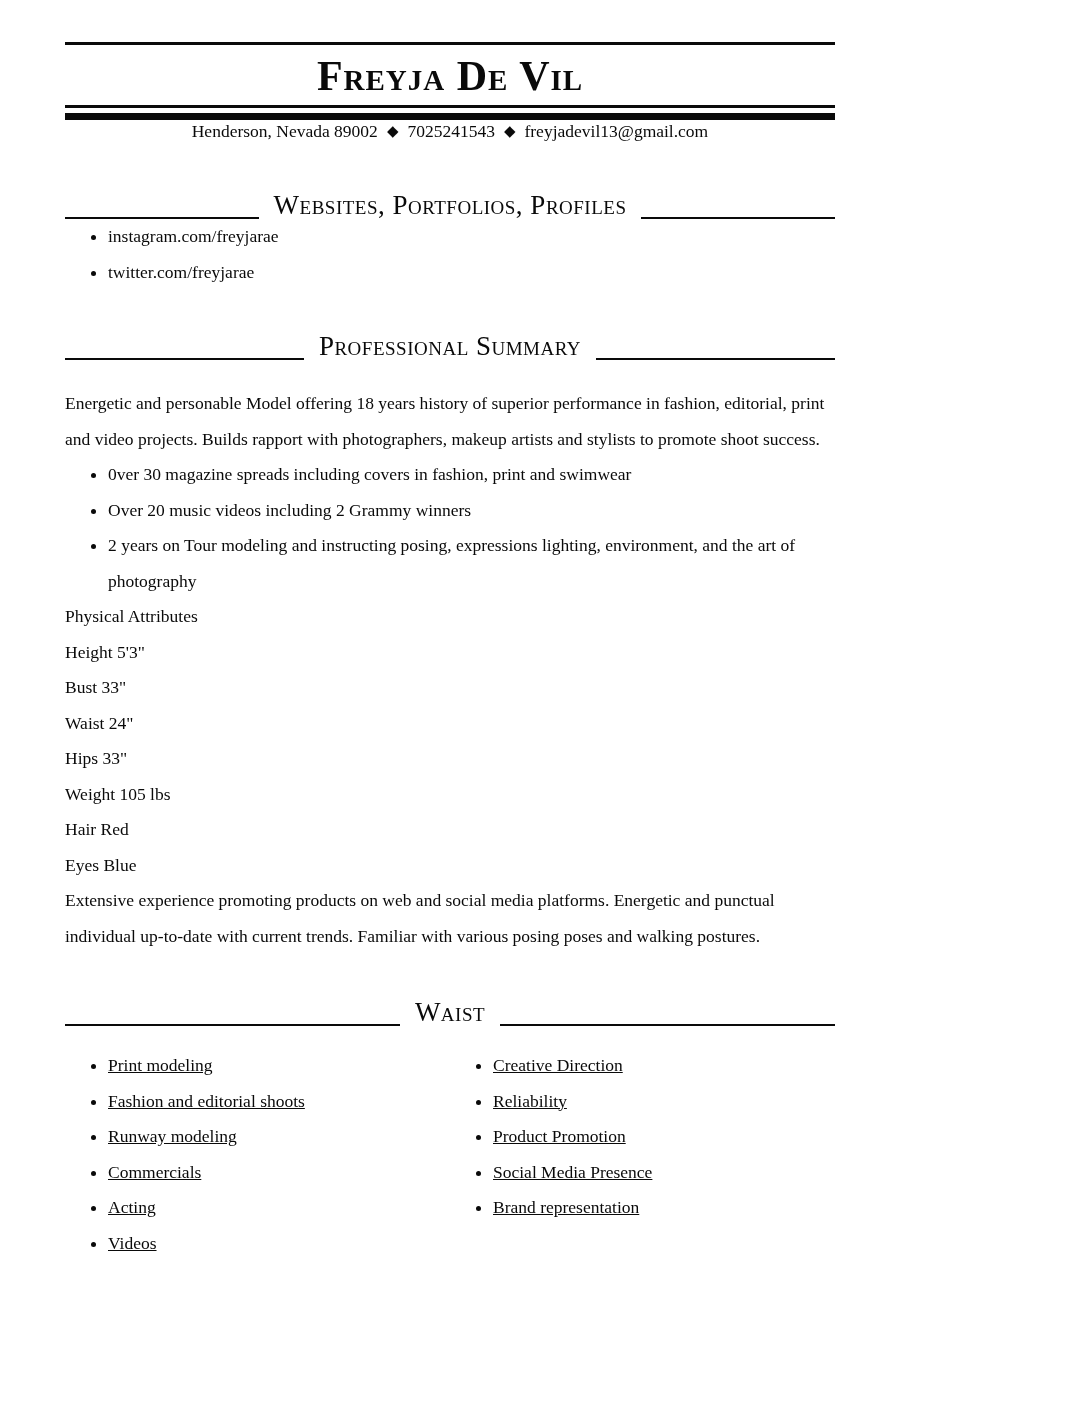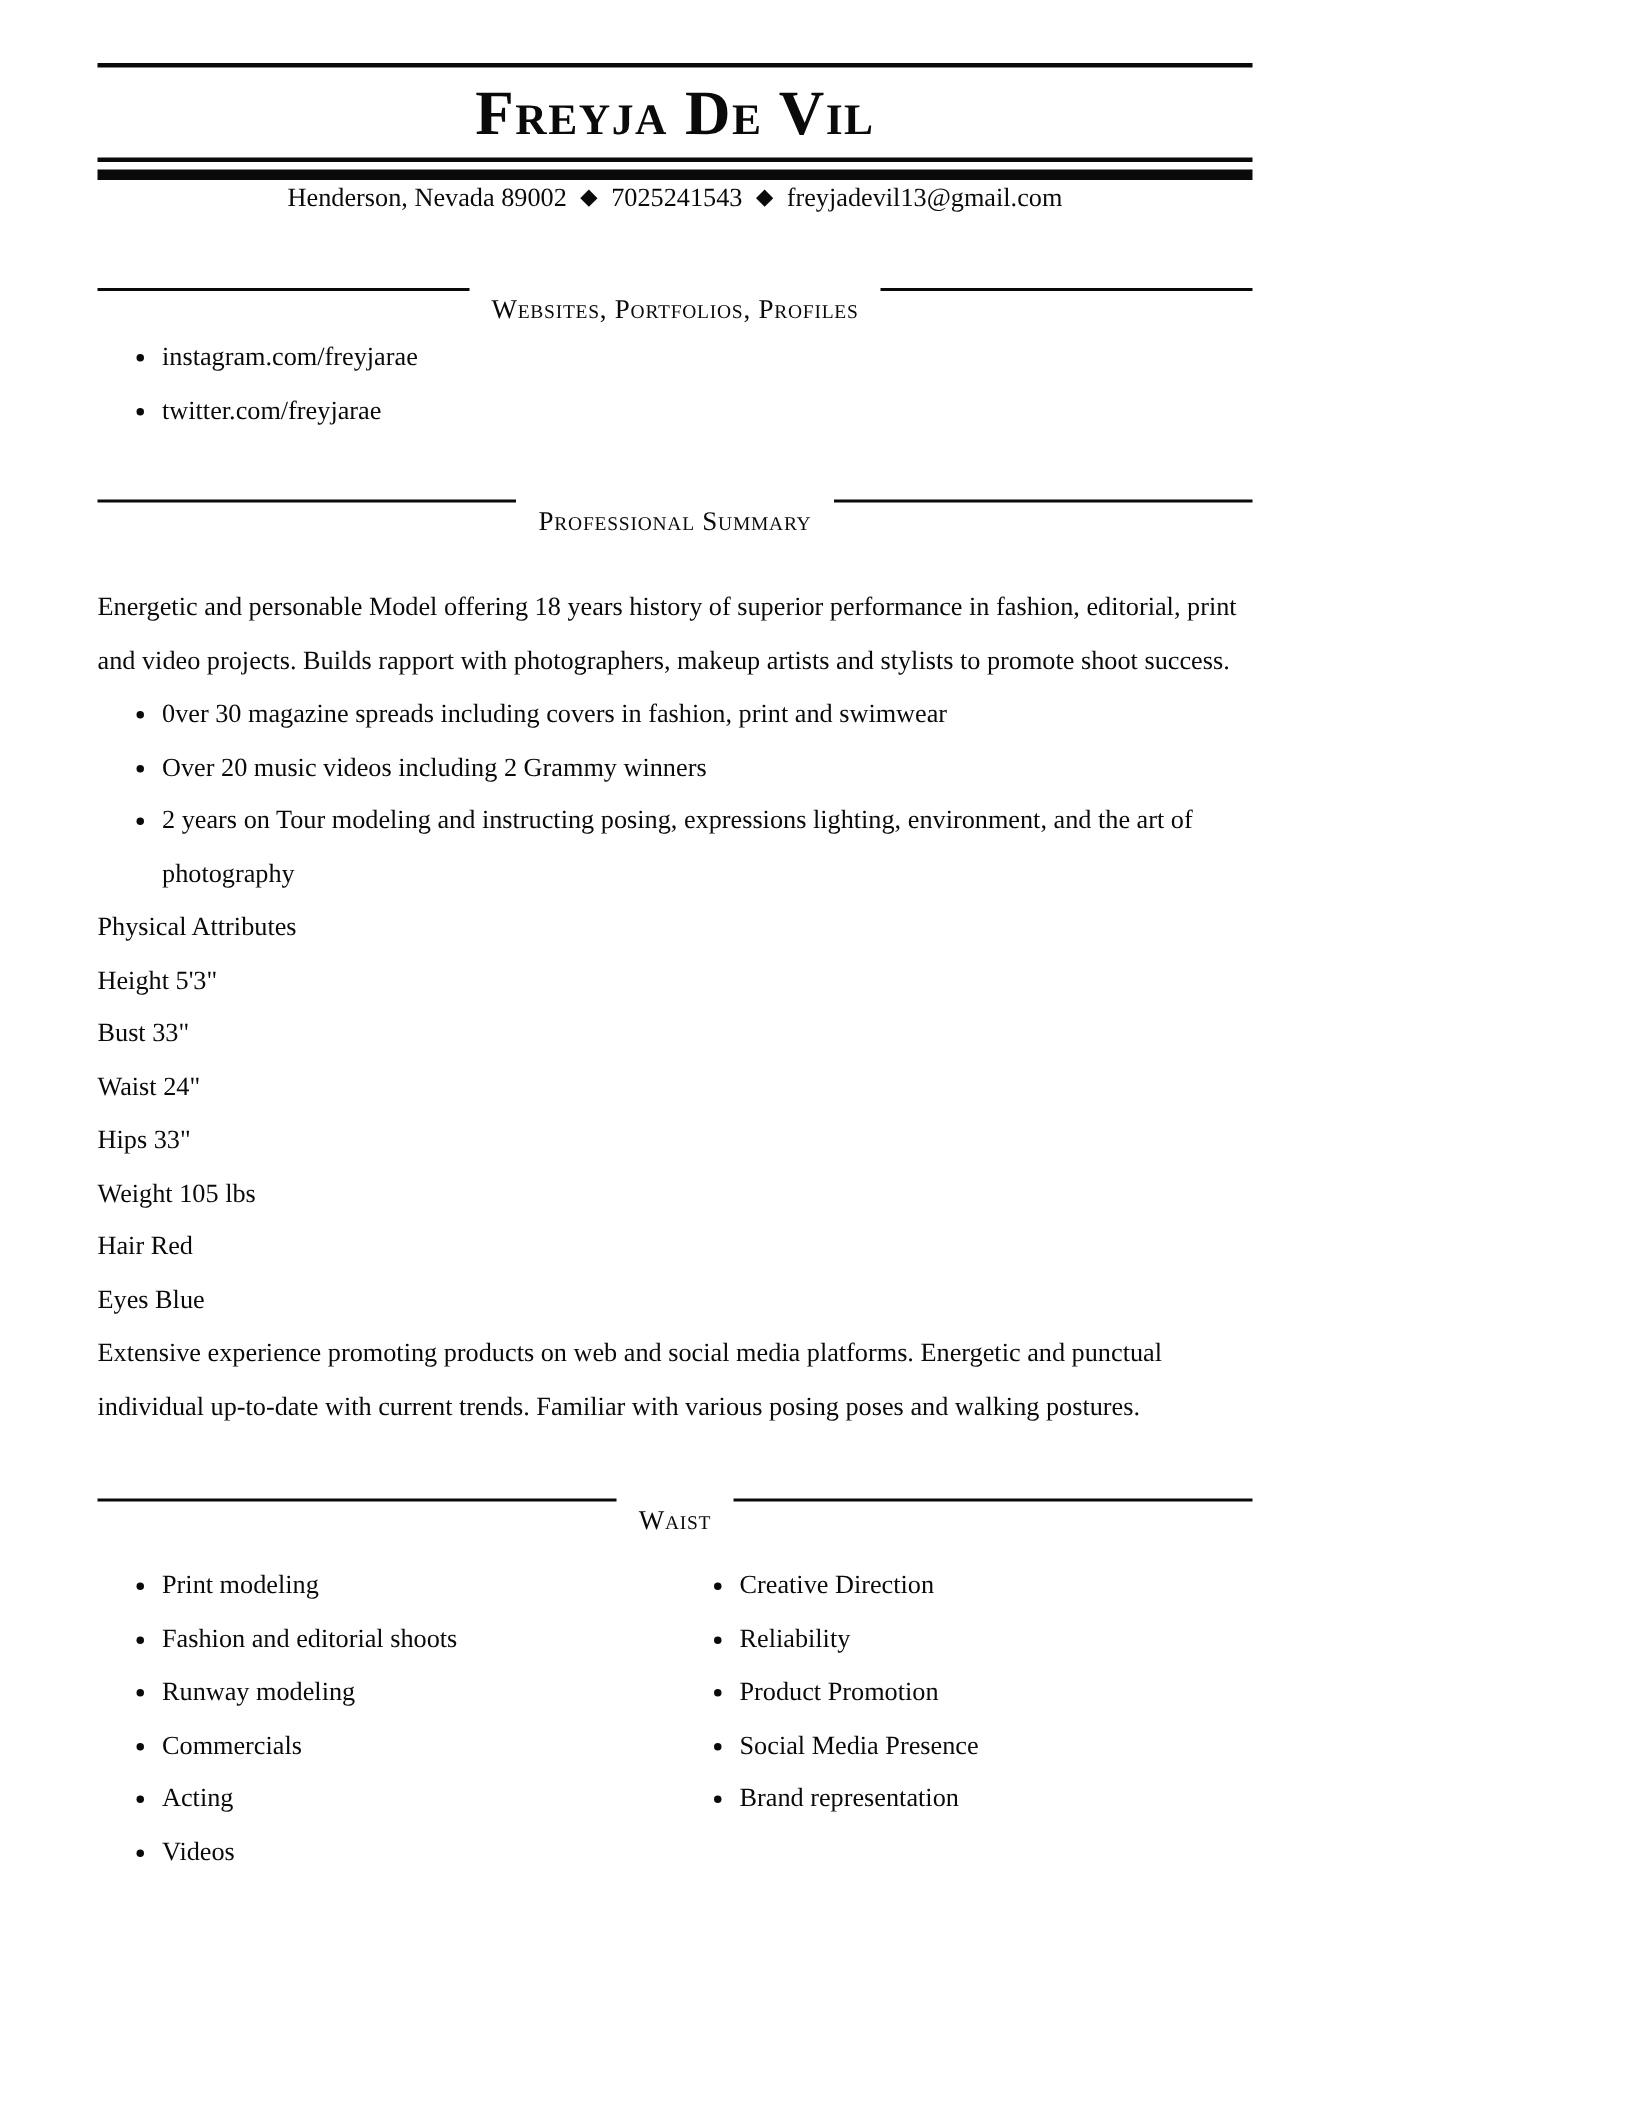--- a/index.html
+++ b/index.html
@@ -43,24 +43,24 @@
     line-height: 22px;
   }
   .contact-line .sep {
     margin: 0 9px;
     font-size: 15px;
     position: relative;
     top: -1px;
   }
   .section-heading {
     display: flex;
-    align-items: flex-start;
+    align-items: flex-end;
     gap: 15px;
     font-variant: small-caps;
-    font-size: 18px;
+    font-size: 27px;
     letter-spacing: 0.5px;
     line-height: 28px;
   }
   .section-heading .line {
     flex: 1;
     height: 2px;
     background: #0a0a0a;
   }
   .heading-websites { margin-top: 48px; }
   .heading-summary  { margin-top: 42px; }
@@ -83,21 +83,22 @@
   .attributes-block { margin: 0; }
   .attribute-line {
     line-height: 35.5px;
   }
   .summary-outro {
     margin: 0;
     line-height: 35.5px;
   }
   .skills-columns {
     display: flex;
-    margin-top: 12px;
+    margin-top: 22px;
+    text-decoration: underline;
   }
   .skills-columns ul {
     width: 50%;
     box-sizing: border-box;
   }
 </style>
 </head>
 <body>
 
 <div class="page">

